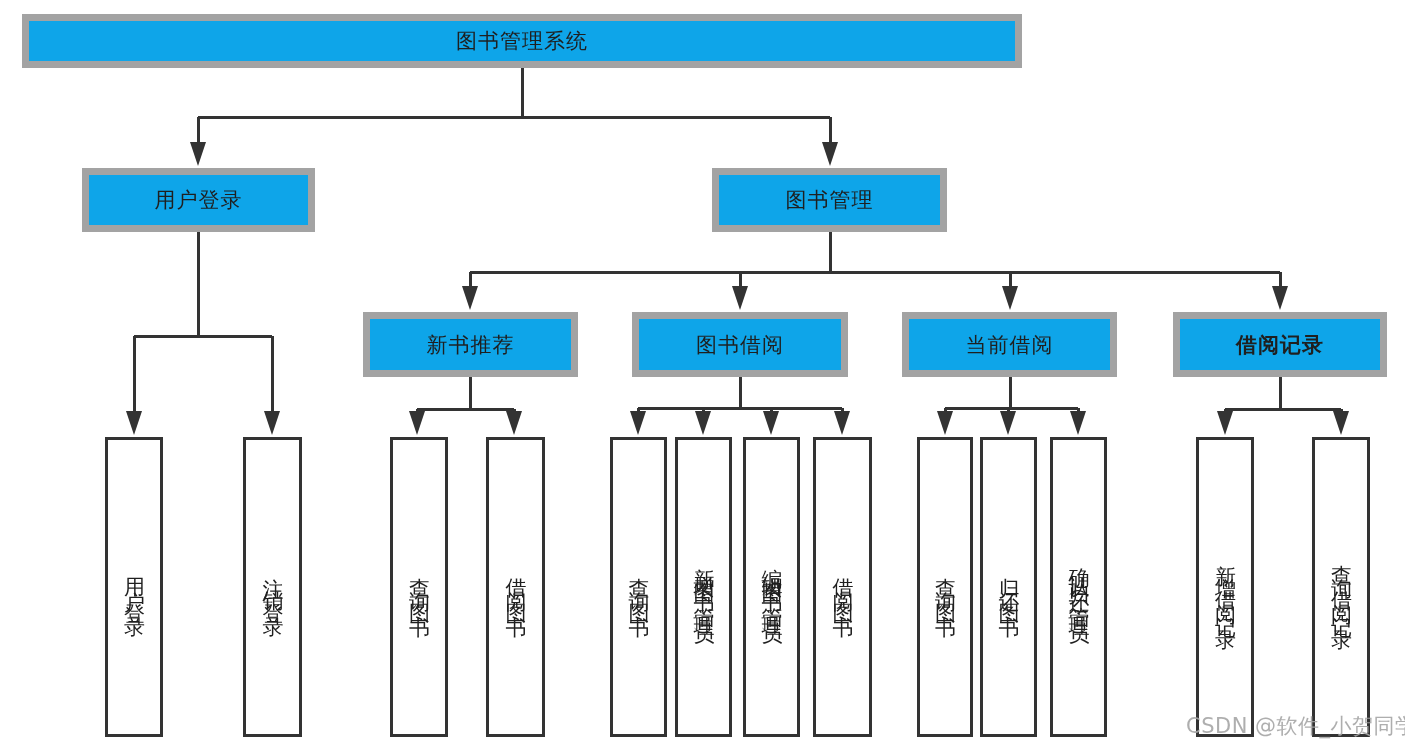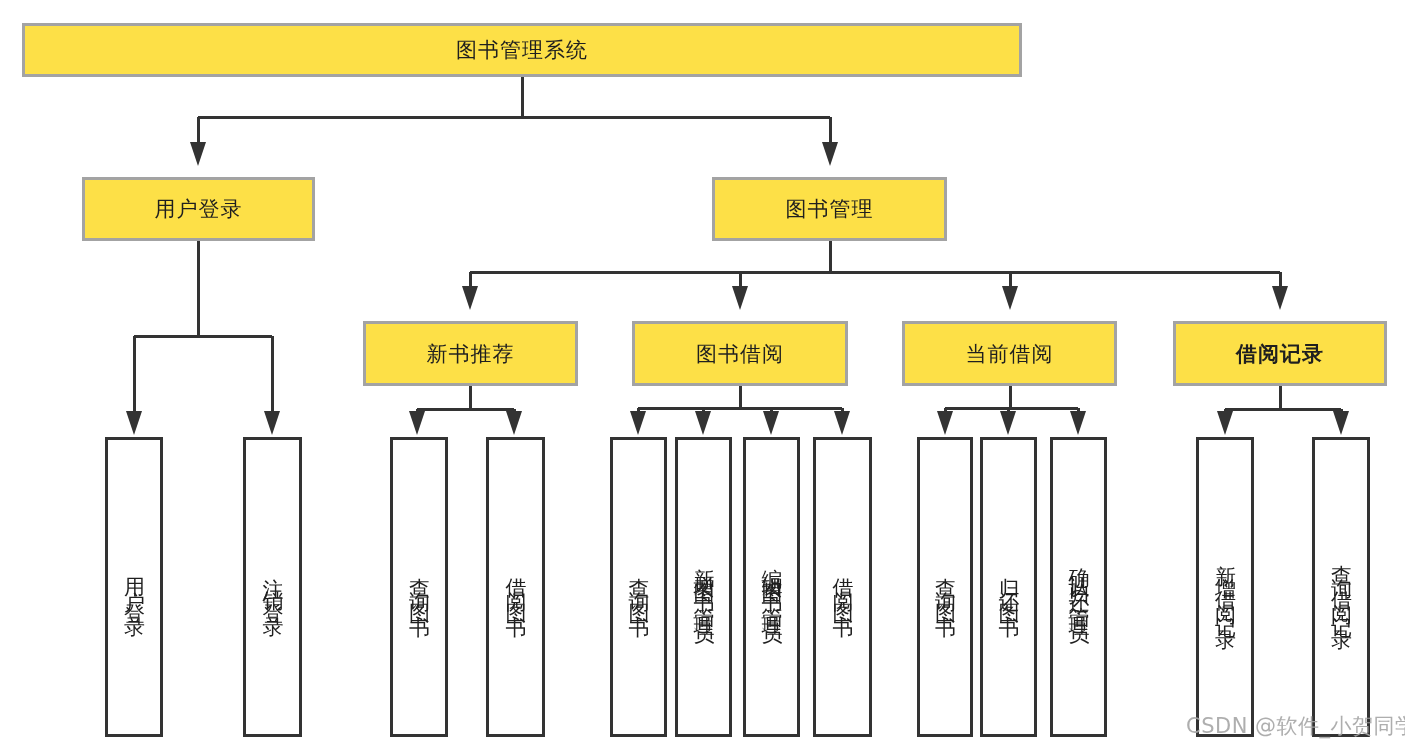--- a/index.html
+++ b/index.html
@@ -18,27 +18,26 @@
   #wires {
     position: absolute;
     left: 0; top: 0;
     width: 1405px;
     height: 747px;
     z-index: 1;
   }
   .node {
     position: absolute;
     box-sizing: border-box;
-    background: #fde047;
-    border: 3px solid #a3a3a3;
+    background: #0ea5e9;
+    border: 7px solid #a3a3a3;
     display: flex;
     align-items: center;
     justify-content: center;
     z-index: 2;
-    margin-top: 9px;
   }
   .hlabel {
     font-size: 21px;
     color: #1f1f1f;
     letter-spacing: 1px;
     white-space: nowrap;
   }
   .leaf {
     position: absolute;
     box-sizing: border-box;

